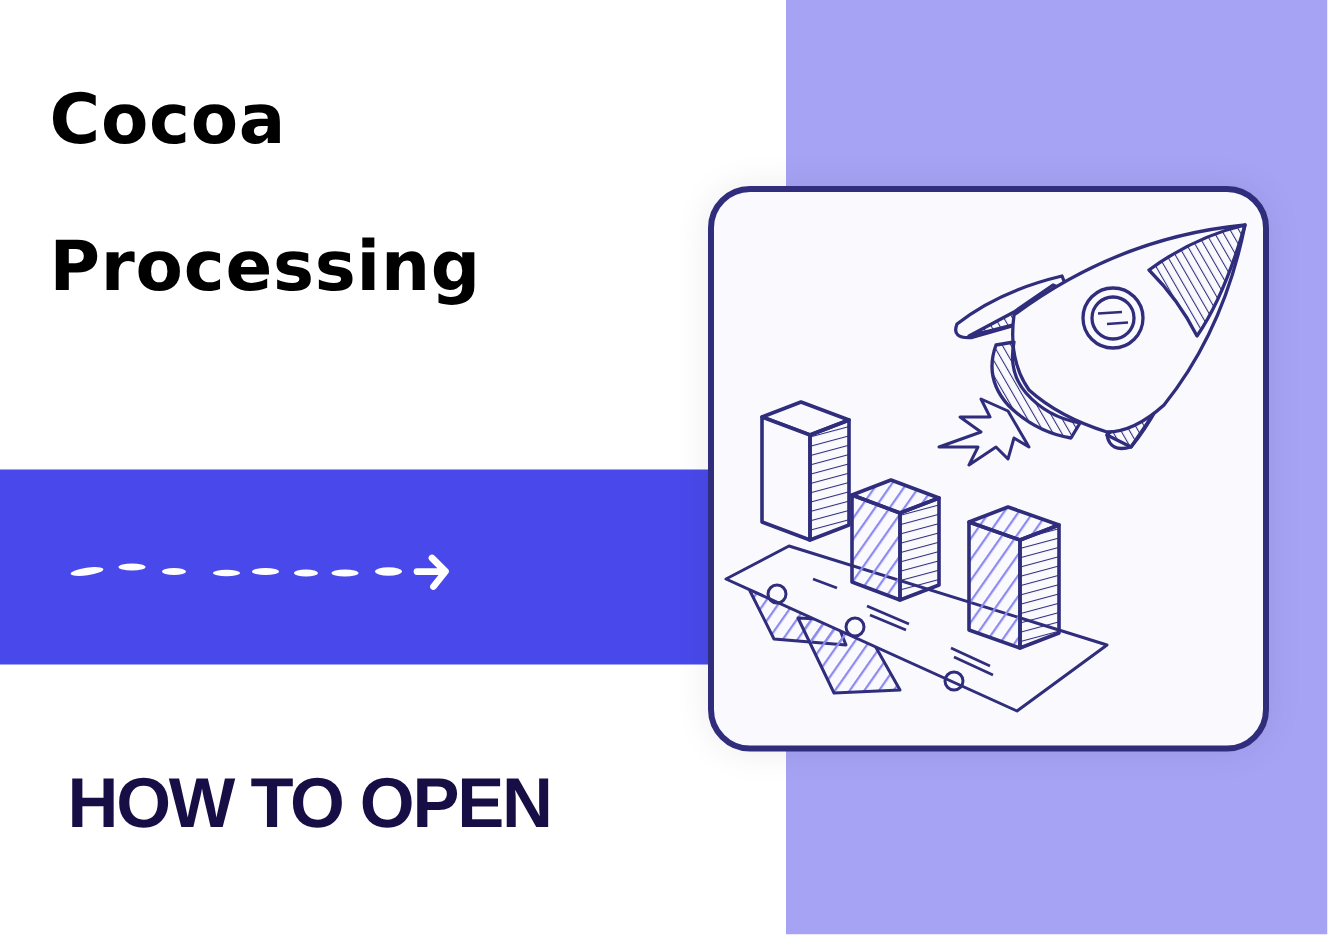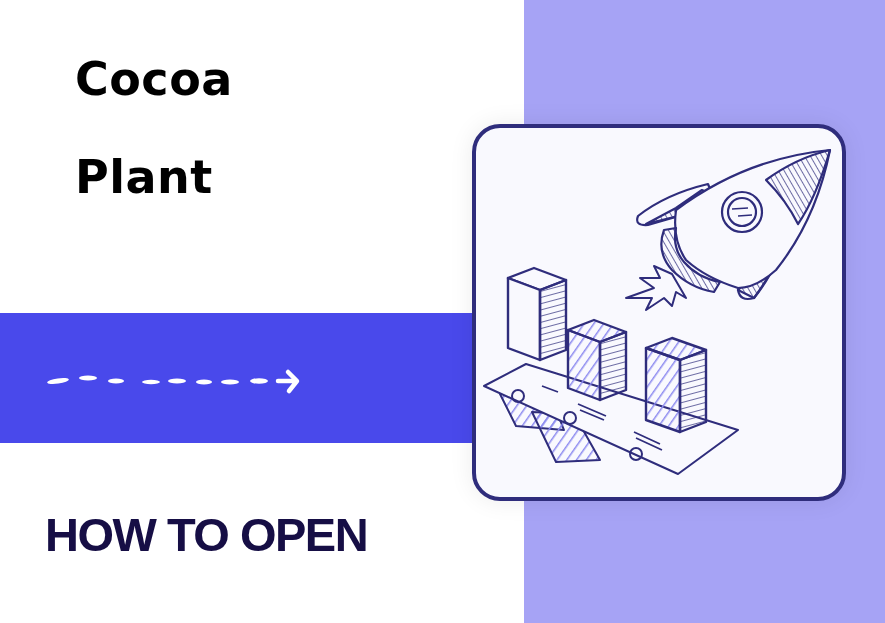--- a/index.html
+++ b/index.html
@@ -1,35 +1,35 @@
 <!DOCTYPE html>
 <html><head>
   <meta charset="utf-8">
   <style>
     * { margin: 0; padding: 0; box-sizing: border-box; }
     html, body { width: 885px; height: 623px; overflow: hidden; background: #ffffff; }
     .canvas { position: relative; width: 885px; height: 623px; background: #ffffff; font-family: "DejaVu Sans", sans-serif; }
     .purple-panel { position: absolute; left: 524px; top: 0; width: 361px; height: 623px; background: #a6a3f5; }
     .title { position: absolute; left: 33px; top: 30px; font-family: "DejaVu Sans", sans-serif; font-weight: bold; font-size: 46px; line-height: 98px; color: #000000; letter-spacing: 0.5px; }
-    .title-line { display: block; height: 98px; margin-left: 42px; }
+    .title-line { display: block; height: 98px; }
     .band { position: absolute; left: 0; top: 313px; width: 474px; height: 130px; background: #4949eb; }
     .arrow { position: absolute; left: 44px; top: 366px; width: 260px; height: 30px; }
     .subtitle { position: absolute; left: 45px; top: 507px; font-family: "Liberation Sans", sans-serif; font-weight: bold; font-size: 47px; color: #160e45; letter-spacing: -1.5px; line-height: 56px; text-align: right; }
     .card { position: absolute; left: 472px; top: 124px; width: 374px; height: 377px; background: #f9f9fe; border: 4px solid #2f2d7c; border-radius: 28px; box-shadow: 0 0 24px rgba(0,0,0,0.08); overflow: hidden; }
     .card svg { position: absolute; left: 0; top: 0; }
   </style>
 </head>
 <body>
 
 <div class="canvas">
   <div class="purple-panel"></div>
 
   <h1 class="title">
     <span class="title-line">Cocoa</span>
-    <span class="title-line">Plant</span>
+    <span class="title-line">Processing</span>
   </h1>
 
   <div class="band"></div>
 
   <svg class="arrow" viewBox="0 0 260 30" width="260" height="30">
     <g fill="#ffffff">
       <ellipse cx="14" cy="15" rx="11" ry="2.6" transform="rotate(-8 14 15)"></ellipse>
       <ellipse cx="44" cy="12" rx="9" ry="2.4"></ellipse>
       <ellipse cx="72" cy="15" rx="8" ry="2.4"></ellipse>
       <ellipse cx="107" cy="16" rx="9" ry="2.2"></ellipse>

